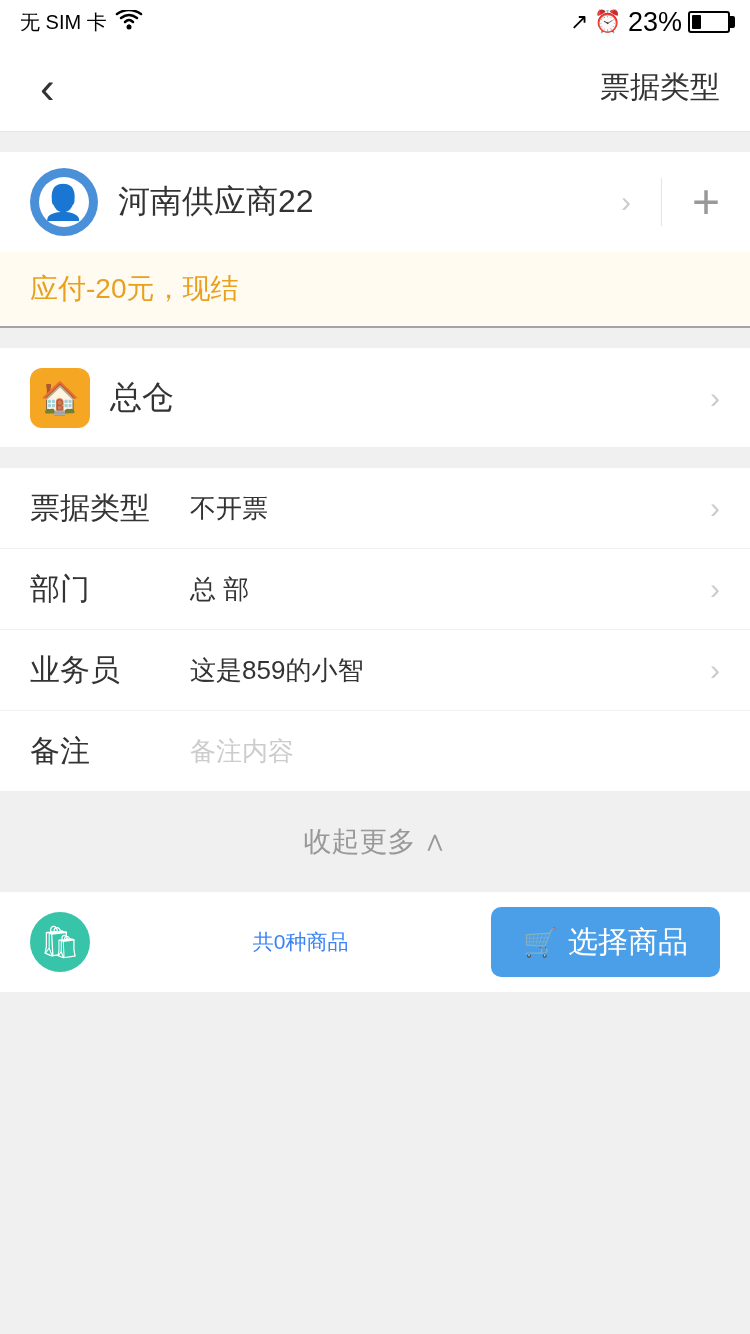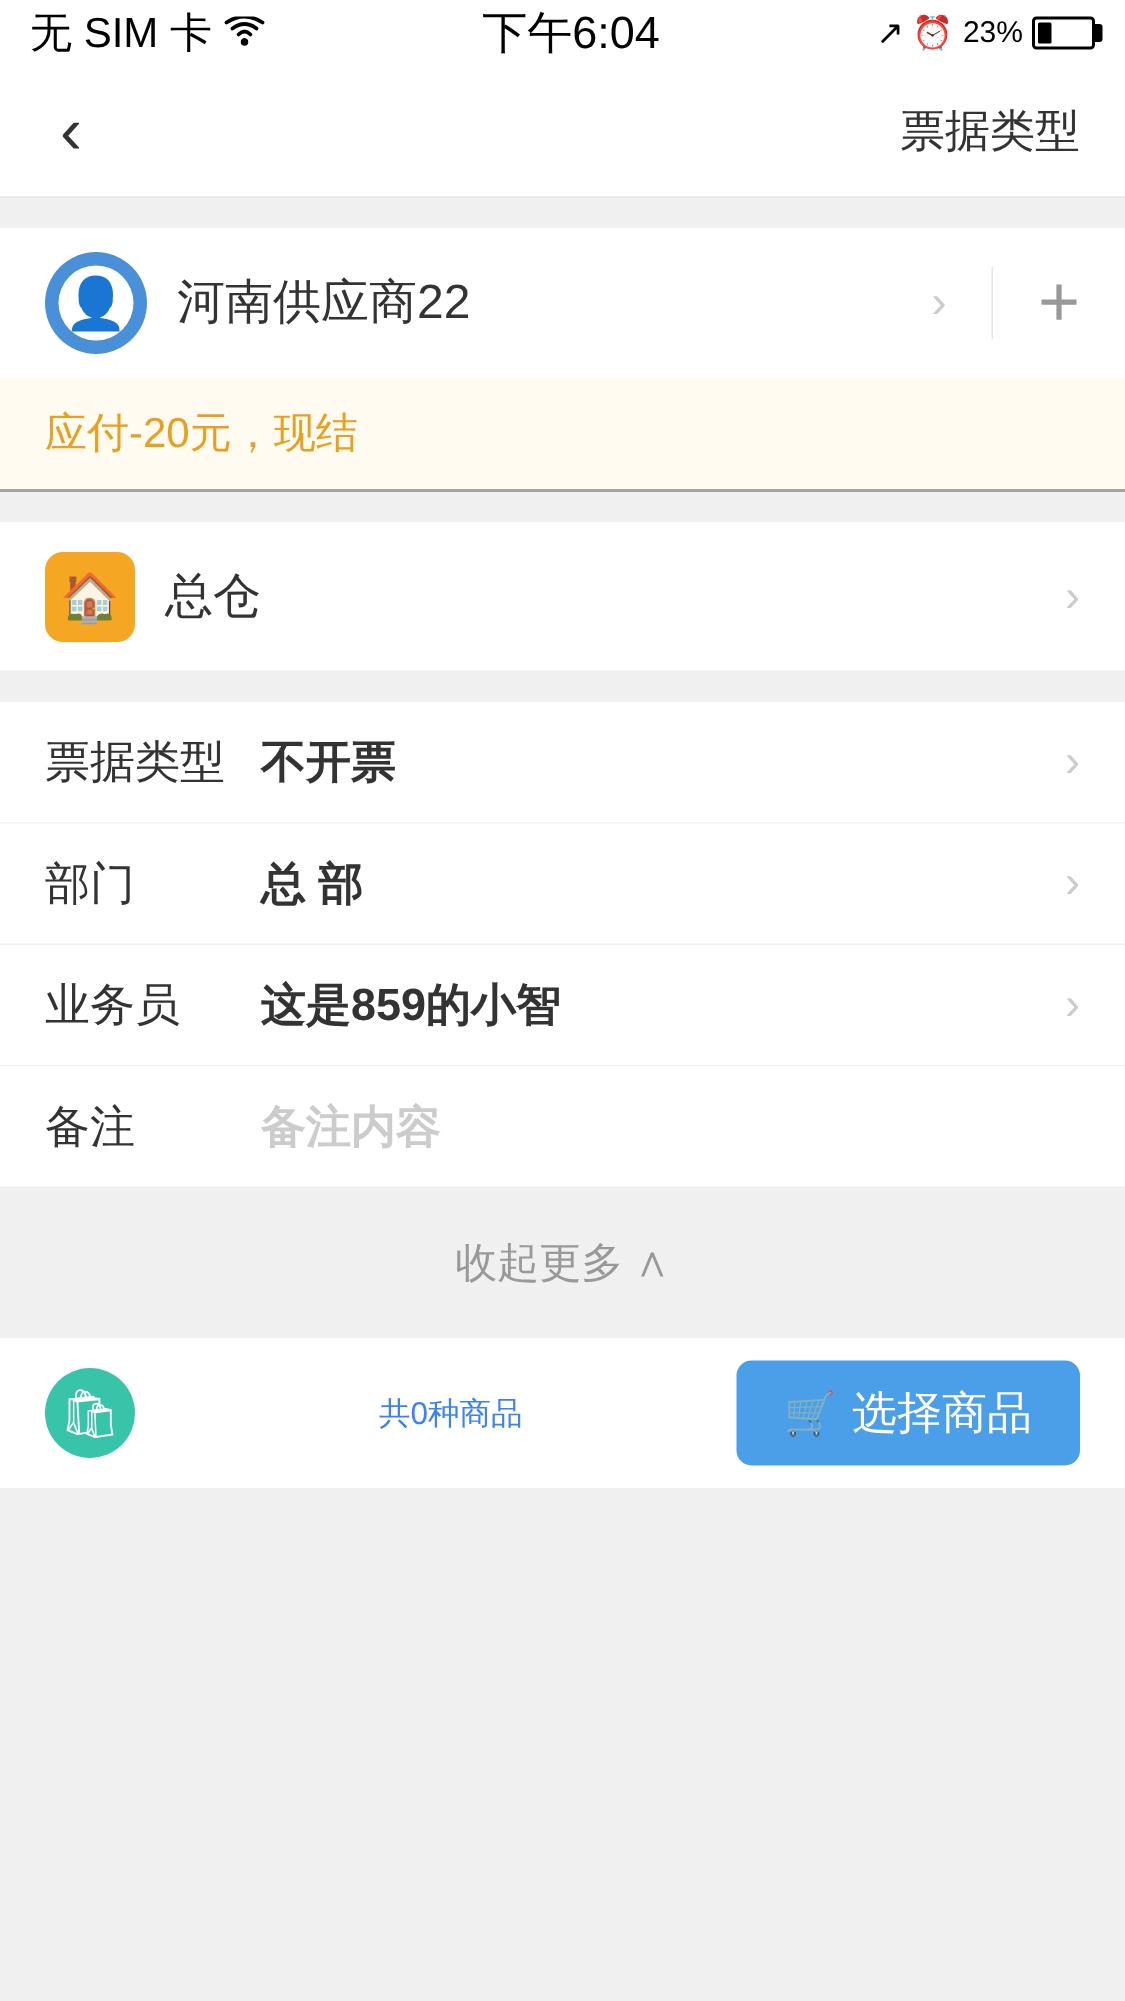--- a/index.html
+++ b/index.html
@@ -16,21 +16,21 @@
     .status-bar {
       height: 44px;
       background: #fff;
       display: flex;
       align-items: center;
       justify-content: space-between;
       padding: 0 20px;
       font-size: 28px;
       color: #000;
     }
-    .status-left { display: flex; align-items: center; gap: 8px; font-size: 28px; }
+    .status-left { display: flex; align-items: center; gap: 8px; font-size: 20px; }
     .status-center { font-size: 30px; font-weight: 500; }
     .status-right { display: flex; align-items: center; gap: 6px; font-size: 24px; }
 
     
     .nav-bar {
       height: 88px;
       background: #fff;
       display: flex;
       align-items: center;
       justify-content: space-between;
@@ -135,24 +135,23 @@
       border-bottom: 1px solid #f0f0f0;
       cursor: pointer;
     }
     .form-label {
       font-size: 30px;
       color: #333;
       min-width: 140px;
     }
     .form-value {
       flex: 1;
-      font-size: 30px;
-      color: #333;
-      margin-left: 4px;
-      font-weight: bold;
+      font-size: 26px;
+      color: #333;
+      margin-left: 20px;
     }
     .form-value.placeholder {
       color: #ccc;
     }
 
     
     .warehouse-row {
       display: flex;
       align-items: center;
       padding: 0 30px;
@@ -270,25 +269,24 @@
     <span>
       <svg width="28" height="20" viewBox="0 0 28 20">
         <path d="M14 16 L14 16" stroke="#000" stroke-width="3" stroke-linecap="round"></path>
         <path d="M10 12 Q14 8 18 12" stroke="#000" stroke-width="2.5" fill="none" stroke-linecap="round"></path>
         <path d="M6 8 Q14 2 22 8" stroke="#000" stroke-width="2.5" fill="none" stroke-linecap="round"></path>
         <path d="M2 4 Q14 -4 26 4" stroke="#000" stroke-width="2.5" fill="none" stroke-linecap="round"></path>
         <circle cx="14" cy="17" r="2.5" fill="#000"></circle>
       </svg>
     </span>
   </div>
-  <div class="status-center">下午6:04</div>
   <div class="status-right">
     <span style="font-size:22px;">↗</span>
     <span style="font-size:22px;">⏰</span>
-    <span style="font-size:20px;">23%</span>
+    <span style="font-size:27px;">23%</span>
     <span class="battery-icon">
       <span class="battery-fill"></span>
     </span>
   </div>
 </div>
 
 <div class="nav-bar">
   <span class="nav-back" style="font-size:44px; font-weight:300;">‹</span>
   <span class="nav-action">票据类型</span>
 </div>

